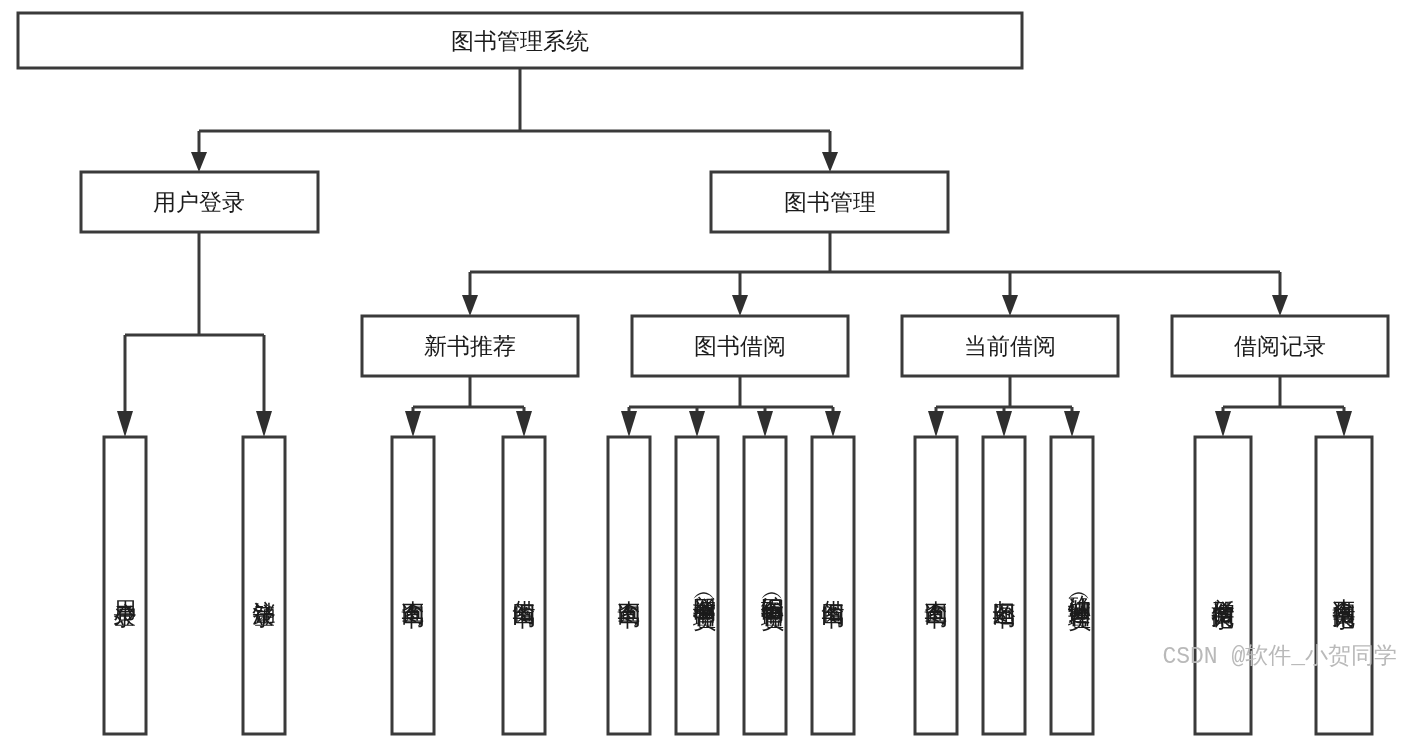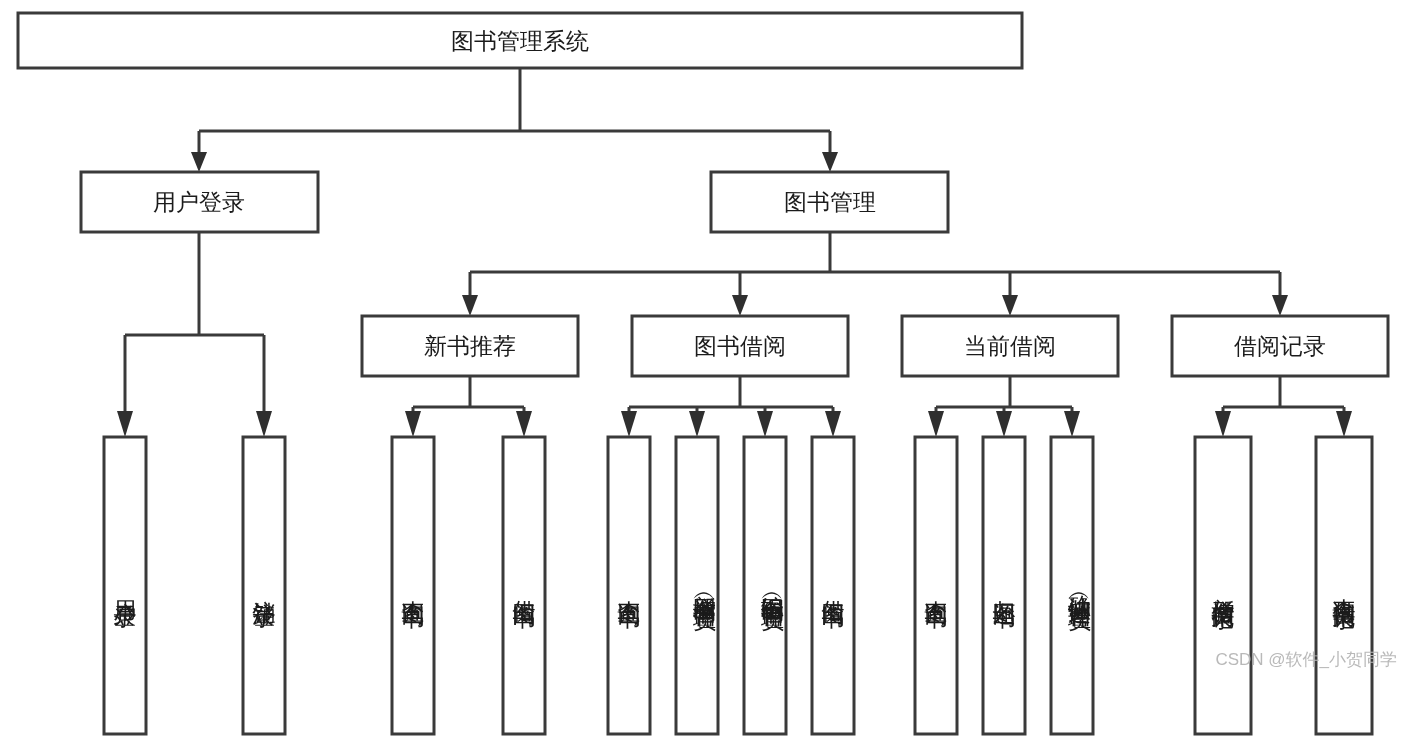--- a/index.html
+++ b/index.html
@@ -62,22 +62,22 @@
     align-items: center;
     justify-content: center;
     text-align: center;
     white-space: nowrap;
     user-select: none;
   }
   .watermark {
     position: absolute;
     right: 8px;
     bottom: 4px;
-    font-family: Liberation Sans, sans-serif;
-    font-size: 17px;
+    font-family: Liberation Mono, monospace;
+    font-size: 23px;
     color: #b9b9b9;
     white-space: nowrap;
     user-select: none;
   }
 </style>
 </head>
 <body>
 
 <div id="diagram-root">
 

